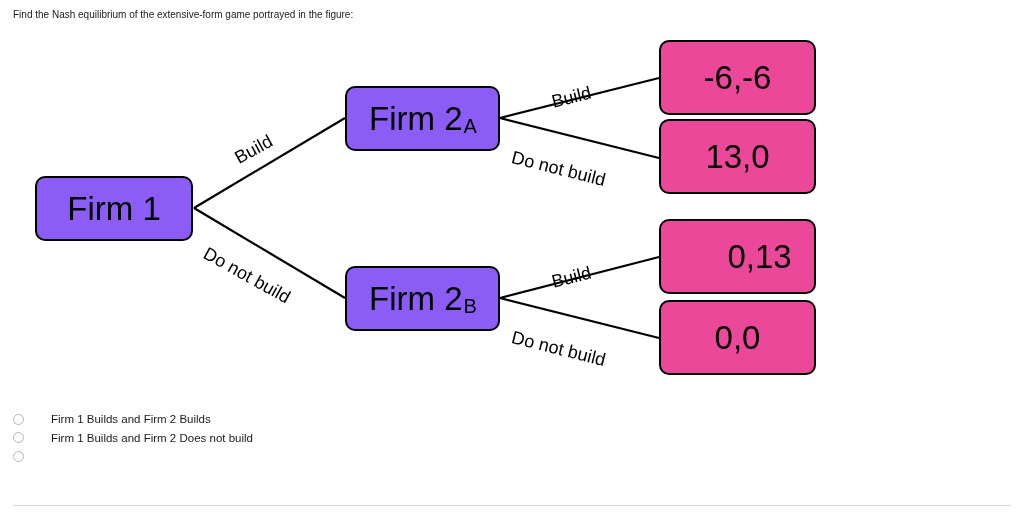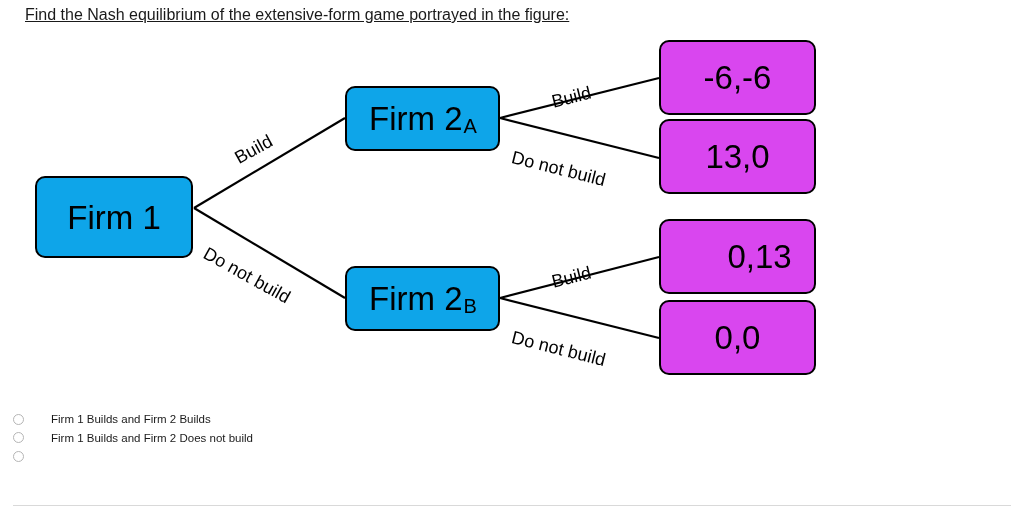--- a/index.html
+++ b/index.html
@@ -12,27 +12,26 @@
     height: 512px;
     position: relative;
     overflow: hidden;
     font-family: "Liberation Sans", sans-serif;
     color: #000000;
   }
 
   
   .prompt {
     position: absolute;
-    left: 25px;
+    left: 13px;
     top: 8px;
-    font-size: 16px;
+    font-size: 10px;
     line-height: 14px;
     color: #1a1a1a;
     white-space: nowrap;
-    text-decoration: underline;
   }
 
   
   .figure {
     position: absolute;
     left: 0;
     top: 0;
     width: 1024px;
     height: 400px;
   }
@@ -42,21 +41,21 @@
     top: 0;
     width: 1024px;
     height: 400px;
     overflow: visible;
   }
 
   
   .node {
     position: absolute;
     box-sizing: border-box;
-    background: #0ea5e9;
+    background: #8b5cf6;
     border: 2.5px solid #000000;
     border-radius: 10px;
     display: flex;
     align-items: center;
     justify-content: center;
     white-space: nowrap;
   }
   .node-label {
     font-size: 33px;
     line-height: 1;
@@ -66,29 +65,29 @@
   .node-sub {
     font-size: 20px;
     line-height: 1;
     display: inline-block;
     vertical-align: baseline;
     position: relative;
     top: 7px;
     left: 1px;
   }
 
-  .node-firm1   { left: 35px;  top: 176px; width: 158px; height: 82px; }
+  .node-firm1   { left: 35px;  top: 176px; width: 158px; height: 65px; }
   .node-firm2a  { left: 345px; top: 86px;  width: 155px; height: 65px; }
   .node-firm2b  { left: 345px; top: 266px; width: 155px; height: 65px; }
 
   
   .payoff {
     position: absolute;
     box-sizing: border-box;
-    background: #d946ef;
+    background: #ec4899;
     border: 2.5px solid #000000;
     border-radius: 10px;
     display: flex;
     align-items: center;
     justify-content: center;
     white-space: nowrap;
   }
   .payoff-label {
     font-size: 33px;
     line-height: 1;

